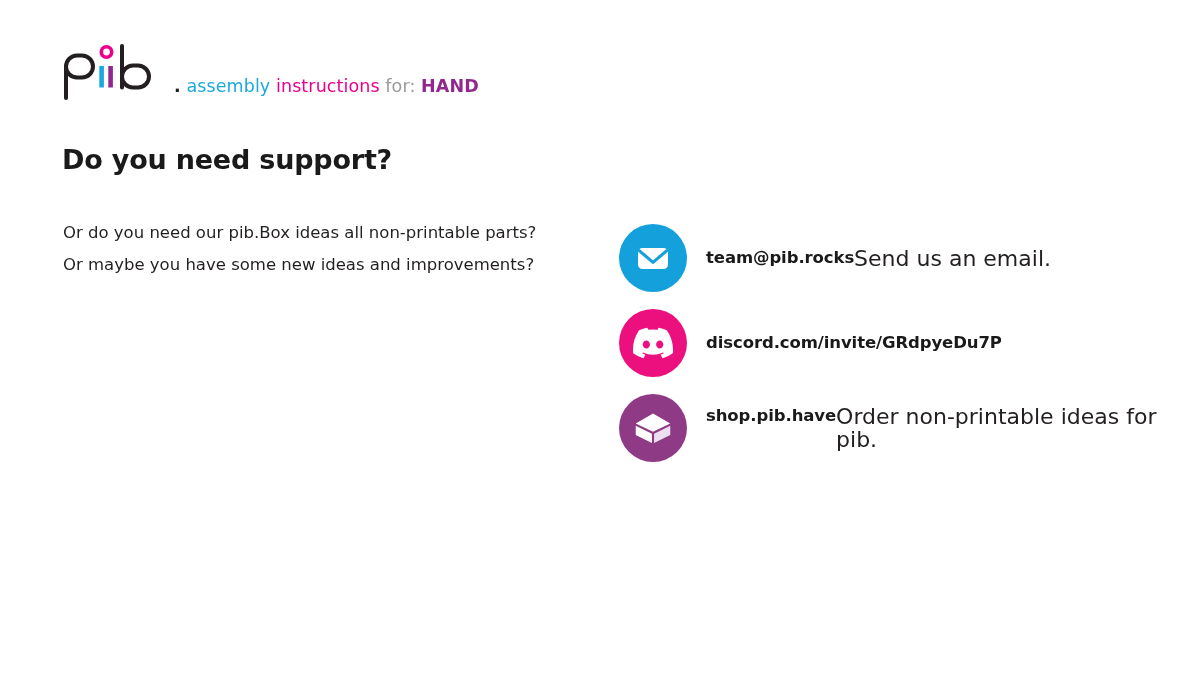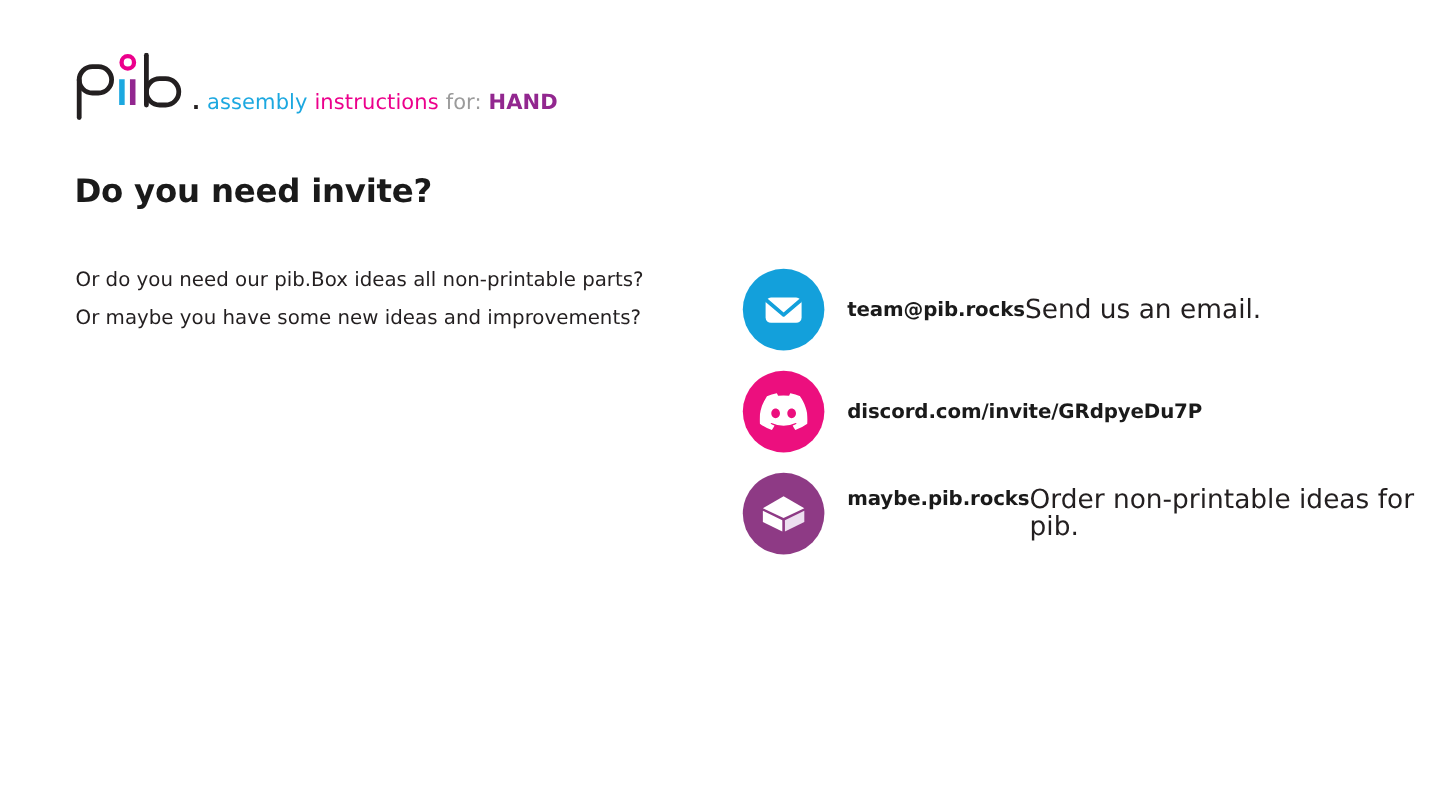--- a/index.html
+++ b/index.html
@@ -25,21 +25,21 @@
     display: flex;
     align-items: flex-end;
     height: 56px;
   }
   .logo-mark {
     display: block;
     width: 96px;
     height: 56px;
   }
   .brand-tagline {
-    margin-left: 2px;
+    margin-left: 16px;
     padding-bottom: 5px;
     font-size: 17.5px;
     line-height: 1;
     letter-spacing: .1px;
     white-space: nowrap;
   }
   .brand-tagline .dot   { color: #231f20; font-weight: 700; }
   .brand-tagline .cy    { color: #1ca8e0; }
   .brand-tagline .mg    { color: #ec008c; }
   .brand-tagline .gy    { color: #9b9b9b; }
@@ -138,21 +138,21 @@
 
     <div class="brand-tagline">
       <span class="dot">.</span>
       <span class="cy">assembly</span>
       <span class="mg">instructions</span>
       <span class="gy">for:</span>
       <span class="pp">HAND</span>
     </div>
   </div>
 
-  <h1 class="page-title">Do you need invite?</h1>
+  <h1 class="page-title">Do you need support?</h1>
 
   <div class="intro">
     <p>Or do you need our pib.Box ideas all non-printable parts?</p>
     <p>Or maybe you have some new ideas and improvements?</p>
   </div>
 
   <div class="contacts">
 
     <div class="contact-row">
       <span class="contact-icon mail">
@@ -183,19 +183,19 @@
         <svg width="40" height="40" viewBox="0 0 44 44" aria-hidden="true">
 
           <path d="M22 6 L41 17 L22 26 L3 17 Z" fill="#ffffff"></path>
 
           <path d="M3 19.5 L20.8 28.2 L20.8 38.5 L3 29.6 Z" fill="#ffffff"></path>
 
           <path d="M41 19.5 L23.2 28.2 L23.2 38.5 L41 29.6 Z" fill="#eddff0"></path>
         </svg>
       </span>
       <span class="contact-text">
-        <span class="contact-title">maybe.pib.rocks</span>
+        <span class="contact-title">shop.pib.have</span>
         <span class="contact-sub">Order non-printable ideas for pib.</span>
       </span>
     </div>
 
   </div>
 </div>
 
 </body></html>

